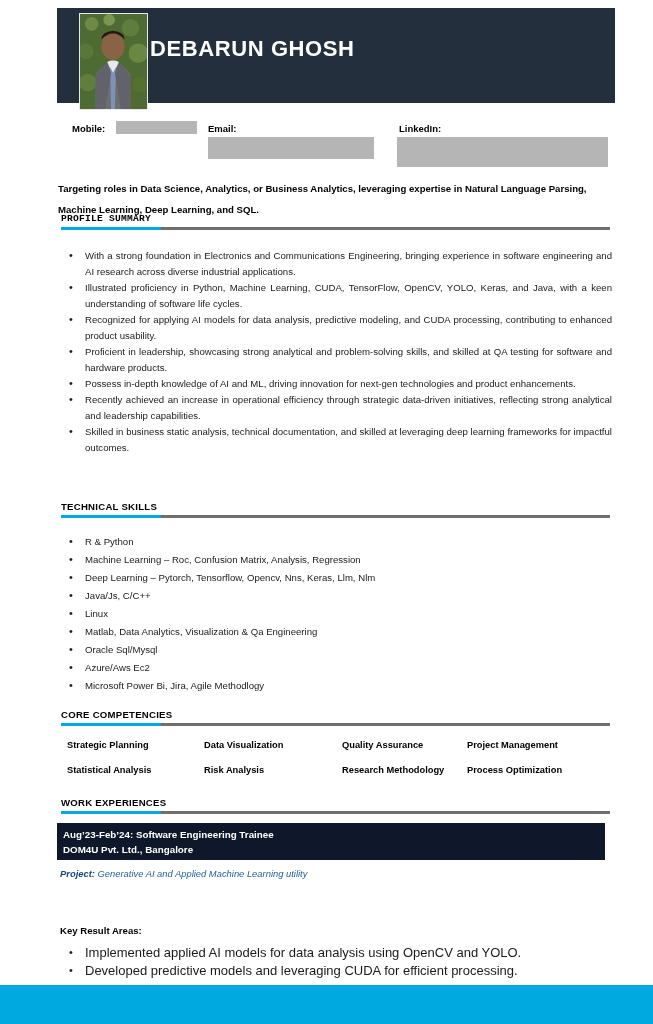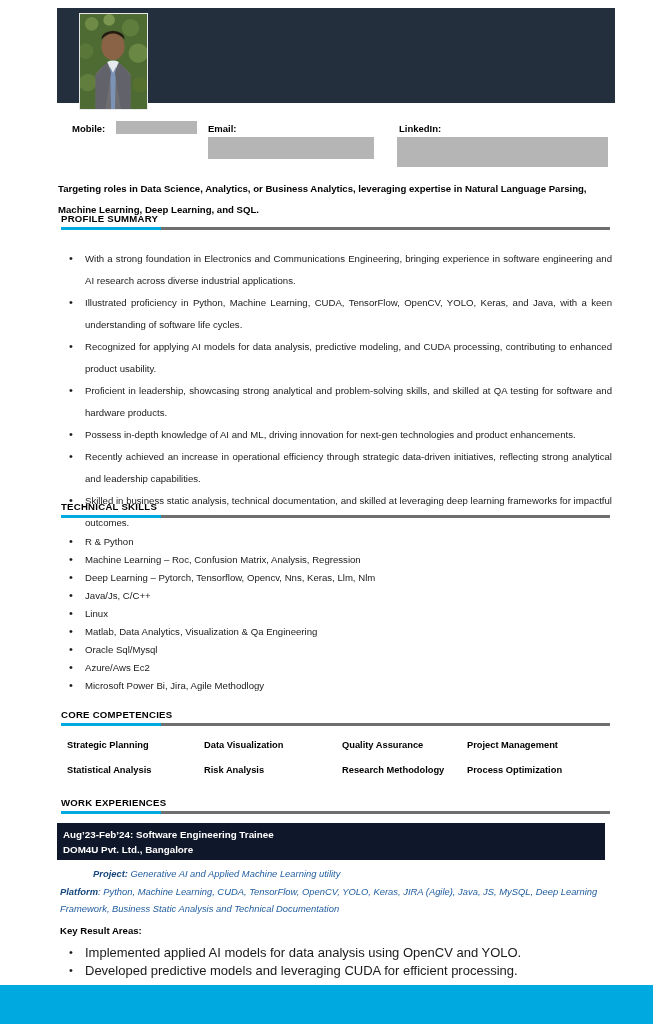--- a/index.html
+++ b/index.html
@@ -139,21 +139,21 @@
   }
 
   
   .profile-bullets {
     left: 60px;
     top: 248px;
     width: 552px;
   }
   .profile-bullets li {
     font-size: 9.6px;
-    line-height: 22px;
+    line-height: 16px;
     text-align: justify;
     margin-bottom: 0px;
   }
 
   
   .skills-bullets {
     left: 60px;
     top: 533px;
     width: 552px;
   }
@@ -209,21 +209,21 @@
     font-size: 9.4px;
     line-height: 16.5px;
     color: #1f5c9e;
     font-style: italic;
   }
   .job-meta b {
     color: #16477d;
     font-style: italic;
     font-weight: bold;
   }
-  .job-project { top: 866px; margin-left: 33px; }
+  .job-project { top: 866px; }
   .job-platform { top: 884px; }
 
   .kra-title {
     position: absolute;
     left: 60px;
     top: 925px;
     font-size: 9.6px;
     font-weight: bold;
     color: #000000;
   }
@@ -268,35 +268,36 @@
       <ellipse cx="34" cy="33" rx="12" ry="14" fill="#8a6246"></ellipse>
       <path d="M22 26 Q34 14 46 26 Q46 18 34 17 Q22 18 22 26 Z" fill="#241a12"></path>
       <path d="M16 97 L16 62 Q24 50 34 48 Q44 50 52 62 L52 97 Z" fill="#6e6e72"></path>
       <path d="M28 49 L34 62 L40 49 Q34 46 28 49 Z" fill="#e6e9ee"></path>
       <path d="M31 54 L34 60 L37 54 L36 97 L32 97 Z" fill="#7c93b8"></path>
       <path d="M16 97 L16 64 Q22 54 28 50 L32 60 L26 97 Z" fill="#62626a"></path>
       <path d="M52 97 L52 64 Q46 54 40 50 L36 60 L42 97 Z" fill="#62626a"></path>
     </svg>
   </div>
 
+  <div class="header-name">DEBARUN GHOSH</div>
 
   <div class="contact-row">
     <div class="contact-label lbl-mobile">Mobile:</div>
     <div class="redact red-mobile"></div>
 
     <div class="contact-label lbl-email">Email:</div>
     <div class="redact red-email"></div>
 
     <div class="contact-label lbl-linkedin">LinkedIn:</div>
     <div class="redact red-linkedin"></div>
   </div>
 
   <div class="targeting">Targeting roles in Data Science, Analytics, or Business Analytics, leveraging expertise in Natural Language Parsing, Machine Learning, Deep Learning, and SQL.</div>
 
-  <div class="sec-head" style="top:213px;">
+  <div class="sec-head" style="top:213px;font-family:Liberation Mono, monospace;">
     <div class="sec-head-title">PROFILE SUMMARY</div>
     <div class="sec-head-rule"></div>
   </div>
 
   <ul class="bullets profile-bullets">
     <li>With a strong foundation in Electronics and Communications Engineering, bringing experience in software engineering and AI research across diverse industrial applications.</li>
     <li>Illustrated proficiency in Python, Machine Learning, CUDA, TensorFlow, OpenCV, YOLO, Keras, and Java, with a keen understanding of software life cycles.</li>
     <li>Recognized for applying AI models for data analysis, predictive modeling, and CUDA processing, contributing to enhanced product usability.</li>
     <li>Proficient in leadership, showcasing strong analytical and problem-solving skills, and skilled at QA testing for software and hardware products.</li>
     <li>Possess in-depth knowledge of AI and ML, driving innovation for next-gen technologies and product enhancements.</li>
@@ -349,23 +350,20 @@
   <div class="job-banner">
     <div>Aug’23-Feb’24: Software Engineering Trainee</div>
     <div>DOM4U Pvt. Ltd., Bangalore</div>
   </div>
 
   <div class="job-meta job-project">
     <b>Project:</b>
     <span>Generative AI and Applied Machine Learning utility</span>
   </div>
 
-  <div class="job-meta job-platform">
-    <b>Platform</b><span>: Python, Machine Learning, CUDA, TensorFlow, OpenCV, YOLO, Keras, JIRA (Agile), Java, JS, MySQL, Deep Learning Framework, Business Static Analysis and Technical Documentation</span>
-  </div>
 
   <div class="kra-title">Key Result Areas:</div>
 
   <ul class="bullets kra-bullets">
     <li>Implemented applied AI models for data analysis using OpenCV and YOLO.</li>
     <li>Developed predictive models and leveraging CUDA for efficient processing.</li>
   </ul>
 
   <div class="footer-bar"></div>
 

